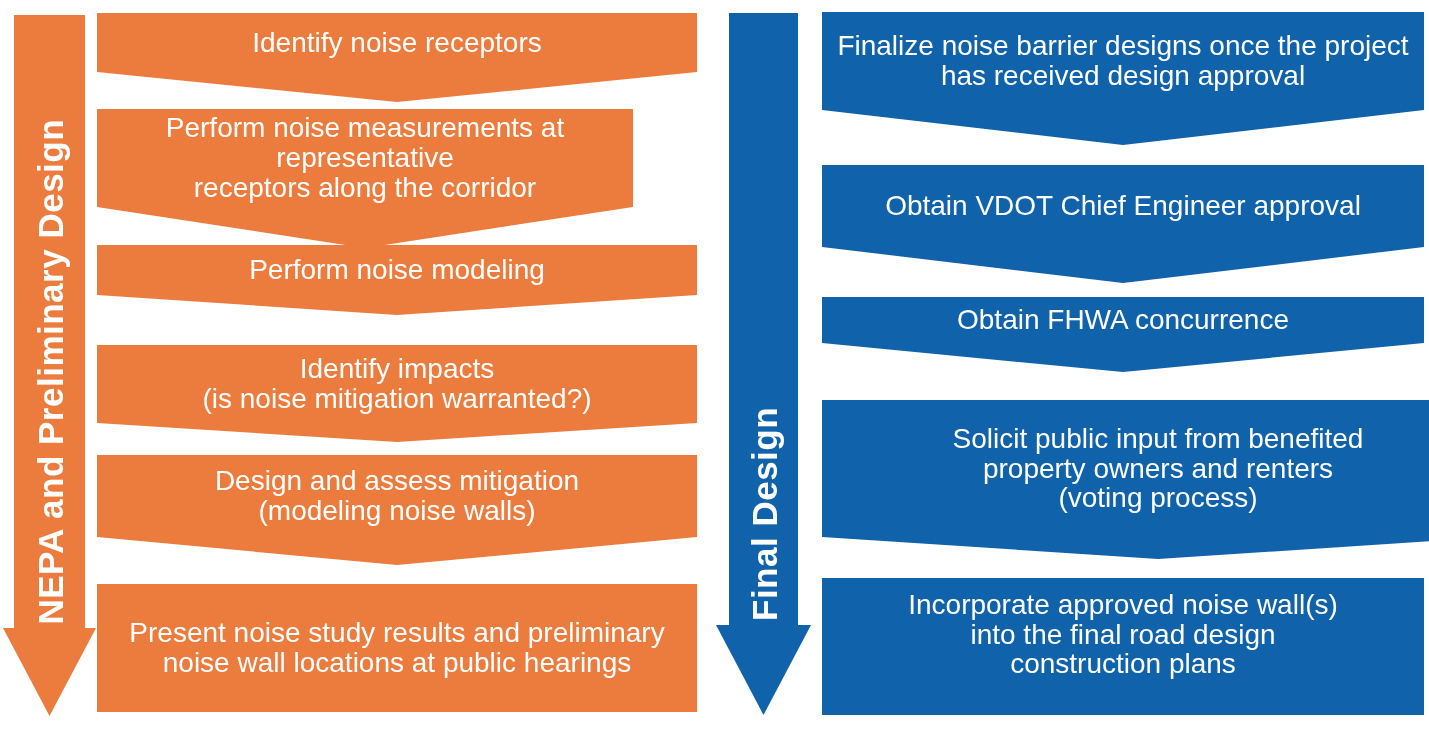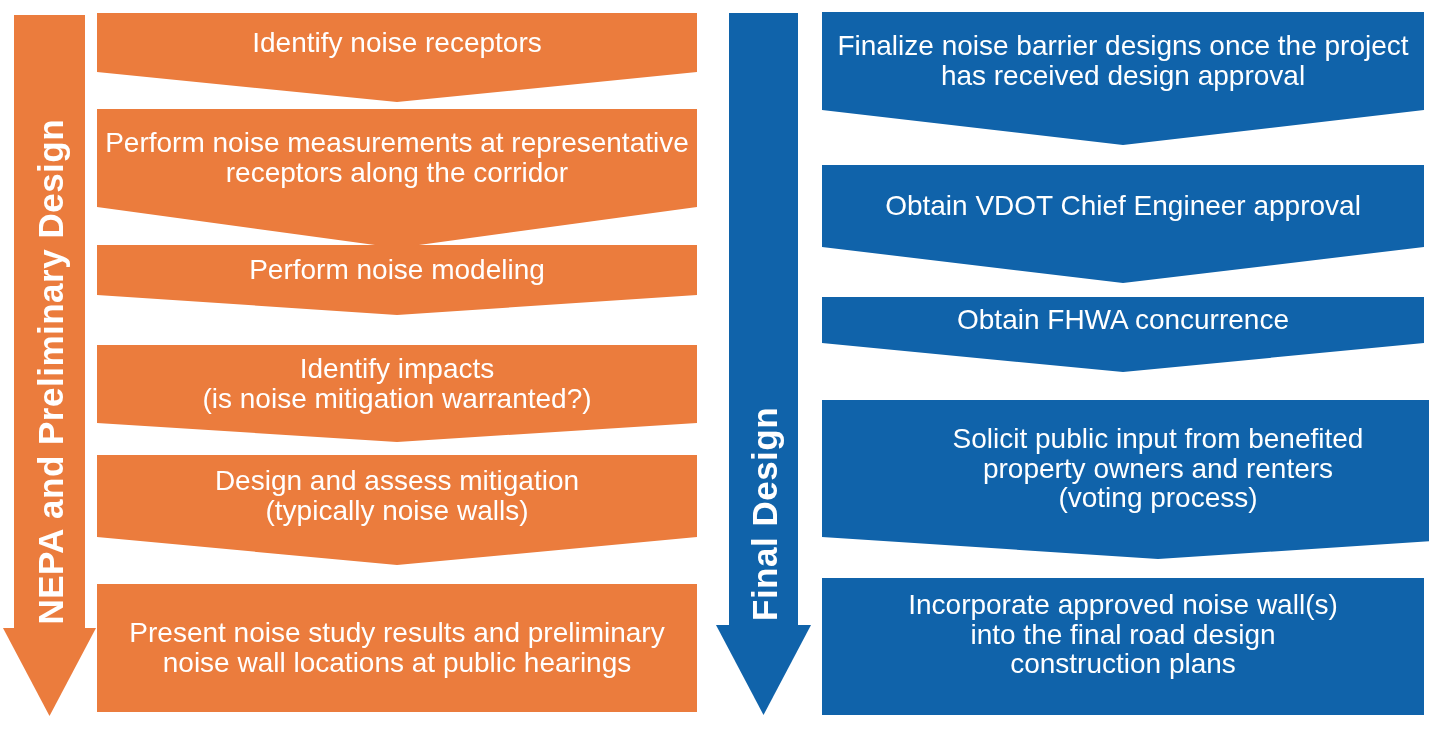--- a/index.html
+++ b/index.html
@@ -66,37 +66,37 @@
 
   <div class="shaft orange-bg" style="left:14px; top:15px; width:71px; height:613px;">
     <div class="vlabel" style="width:613px; height:71px;">NEPA and Preliminary Design</div>
   </div>
   <div class="head orange-bg" style="left:3px; top:628px; width:93px; height:88px;"></div>
 
   <div class="step orange-bg" style="left:97px; top:13px; width:600px; height:89px; --d:30px;">
     <span class="label">Identify noise receptors</span>
   </div>
 
-  <div class="step orange-bg" style="left:97px; top:109px; width:600px; height:139px; --d:41px;">
+  <div class="step orange-bg" style="left:97px; top:109px; width:536px; height:139px; --d:41px;">
     <span class="label">Perform noise measurements at representative
 receptors along the corridor</span>
   </div>
 
   <div class="step orange-bg" style="left:97px; top:245px; width:600px; height:70px; --d:20px;">
     <span class="label">Perform noise modeling</span>
   </div>
 
   <div class="step orange-bg" style="left:97px; top:345px; width:600px; height:97px;text-align:center; --d:19px;">
     <span class="label">Identify impacts
 (is noise mitigation warranted?)</span>
   </div>
 
   <div class="step orange-bg" style="left:97px; top:455px; width:600px; height:110px; --d:28px;">
     <span class="label">Design and assess mitigation
-(typically noise walls)</span>
+(modeling noise walls)</span>
   </div>
 
   <div class="step orange-bg" style="left:97px; top:584px; width:600px; height:128px; --d:0px; padding-bottom:0;">
     <span class="label">Present noise study results and preliminary
 noise wall locations at public hearings</span>
   </div>
 
   <div class="shaft blue-bg" style="left:729px; top:13px; width:69px; height:612px;">
     <div class="vlabel" style="width:612px; height:69px;">Final Design</div>
   </div>

